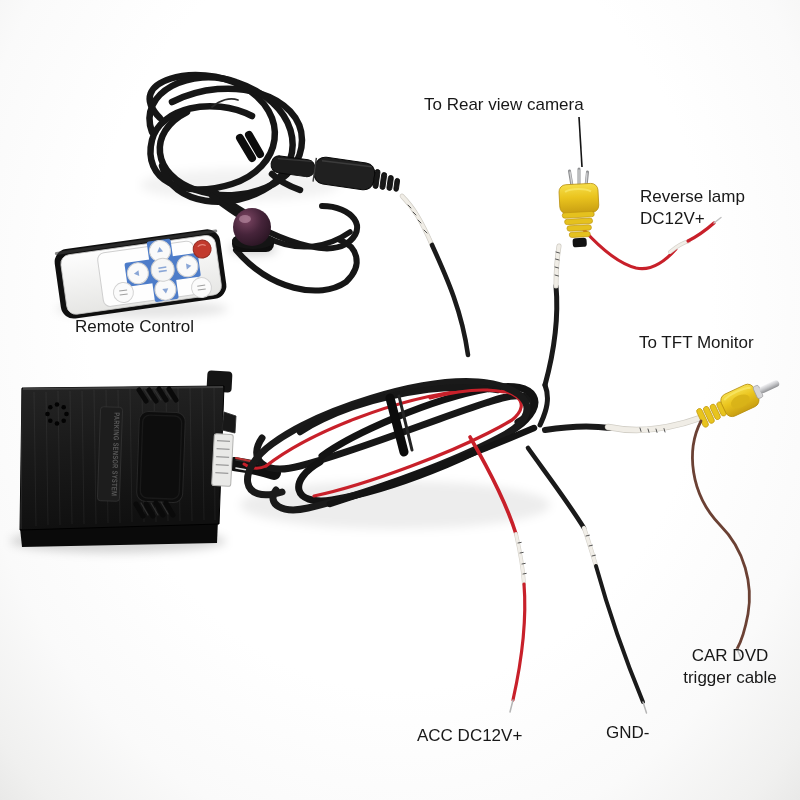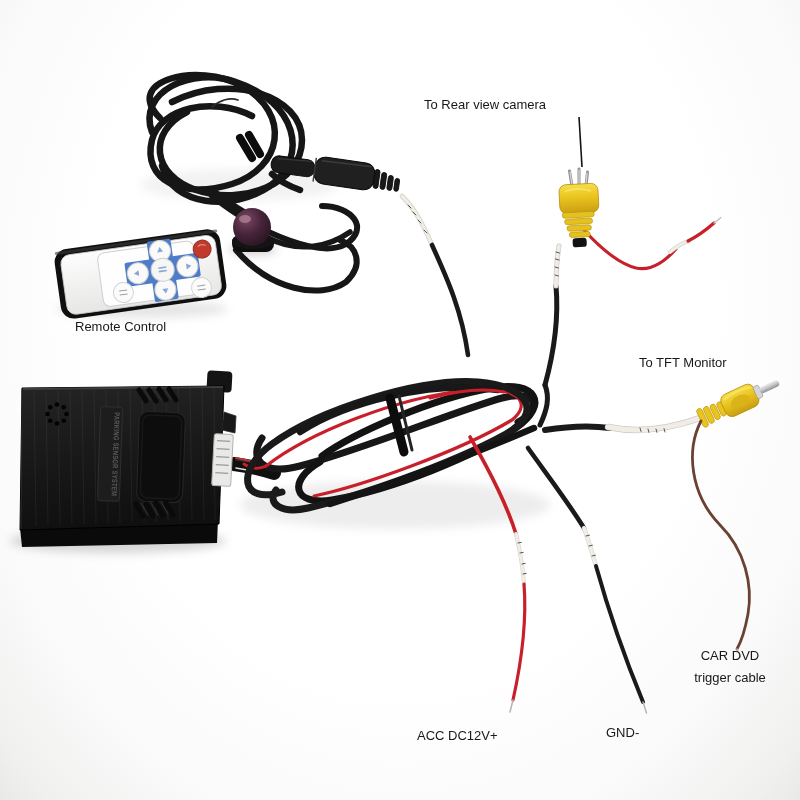--- a/index.html
+++ b/index.html
@@ -9,21 +9,21 @@
     background:#ffffff;
   }
   .stage{
     position:relative;width:800px;height:800px;overflow:hidden;
     background:radial-gradient(ellipse at 50% 38%, #ffffff 55%, #fafafa 78%, #f0f0ef 94%, #e9e9e8 100%);
   }
   .stage svg{position:absolute;left:0;top:0;}
   .label{
     position:absolute;
     color:#181818;
-    font-size:13px;
+    font-size:17px;
     line-height:22px;
     white-space:nowrap;
   }
   .label.center{text-align:center;}
 </style>
 </head>
 <body>
 
 <div class="stage">
 
@@ -340,21 +340,25 @@
       <path d="M 117 288 h 8 M 117 292 h 8"></path>
       <path d="M 195 294 h 8 M 195 298 h 8"></path>
     </g>
   </g>
 
   <line x1="579" y1="117" x2="582" y2="167" stroke="#141414" stroke-width="1.6"></line>
 </svg>
 
 <div class="label" style="left:424px; top:94px;">To Rear view camera</div>
 <div class="label" style="left:75px; top:316px;">Remote Control</div>
-<div class="label" style="left:639px; top:352px;text-align:center;">To TFT Monitor</div>
+<div class="label" style="left:640px; top:186px;">
+  <div>Reverse lamp</div>
+  <div>DC12V+</div>
+</div>
+<div class="label" style="left:639px; top:332px;text-align:center;">To TFT Monitor</div>
 <div class="label center" style="left:655px; top:645px; width:150px;">
   <div>CAR DVD</div>
   <div>trigger cable</div>
 </div>
 <div class="label" style="left:417px; top:725px;text-align:center;">ACC DC12V+</div>
 <div class="label" style="left:606px; top:722px;text-align:center;">GND-</div>
 
 </div>
 
 </body></html>

